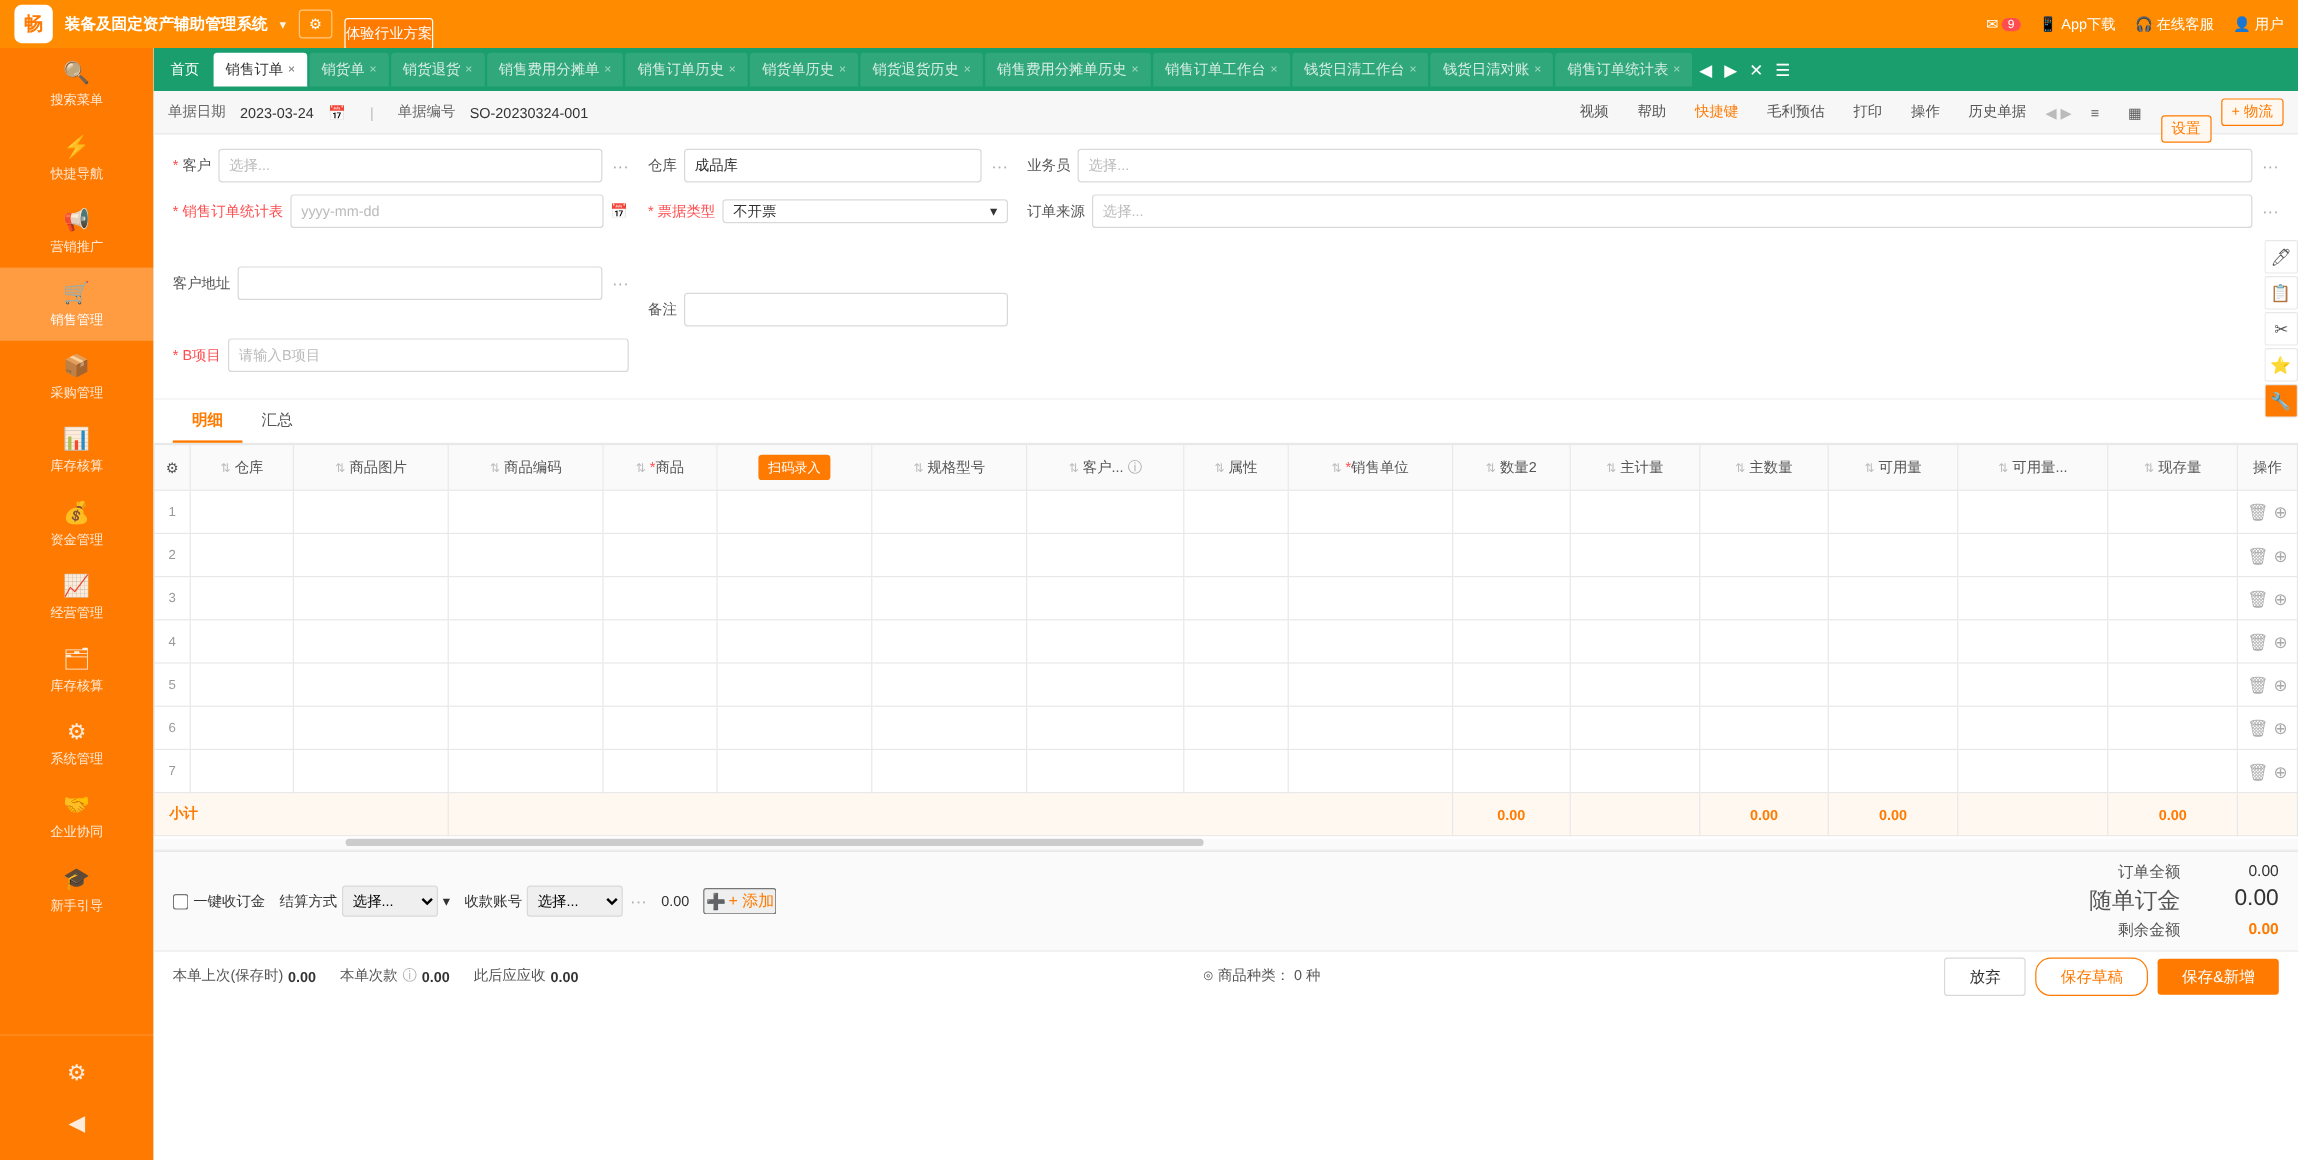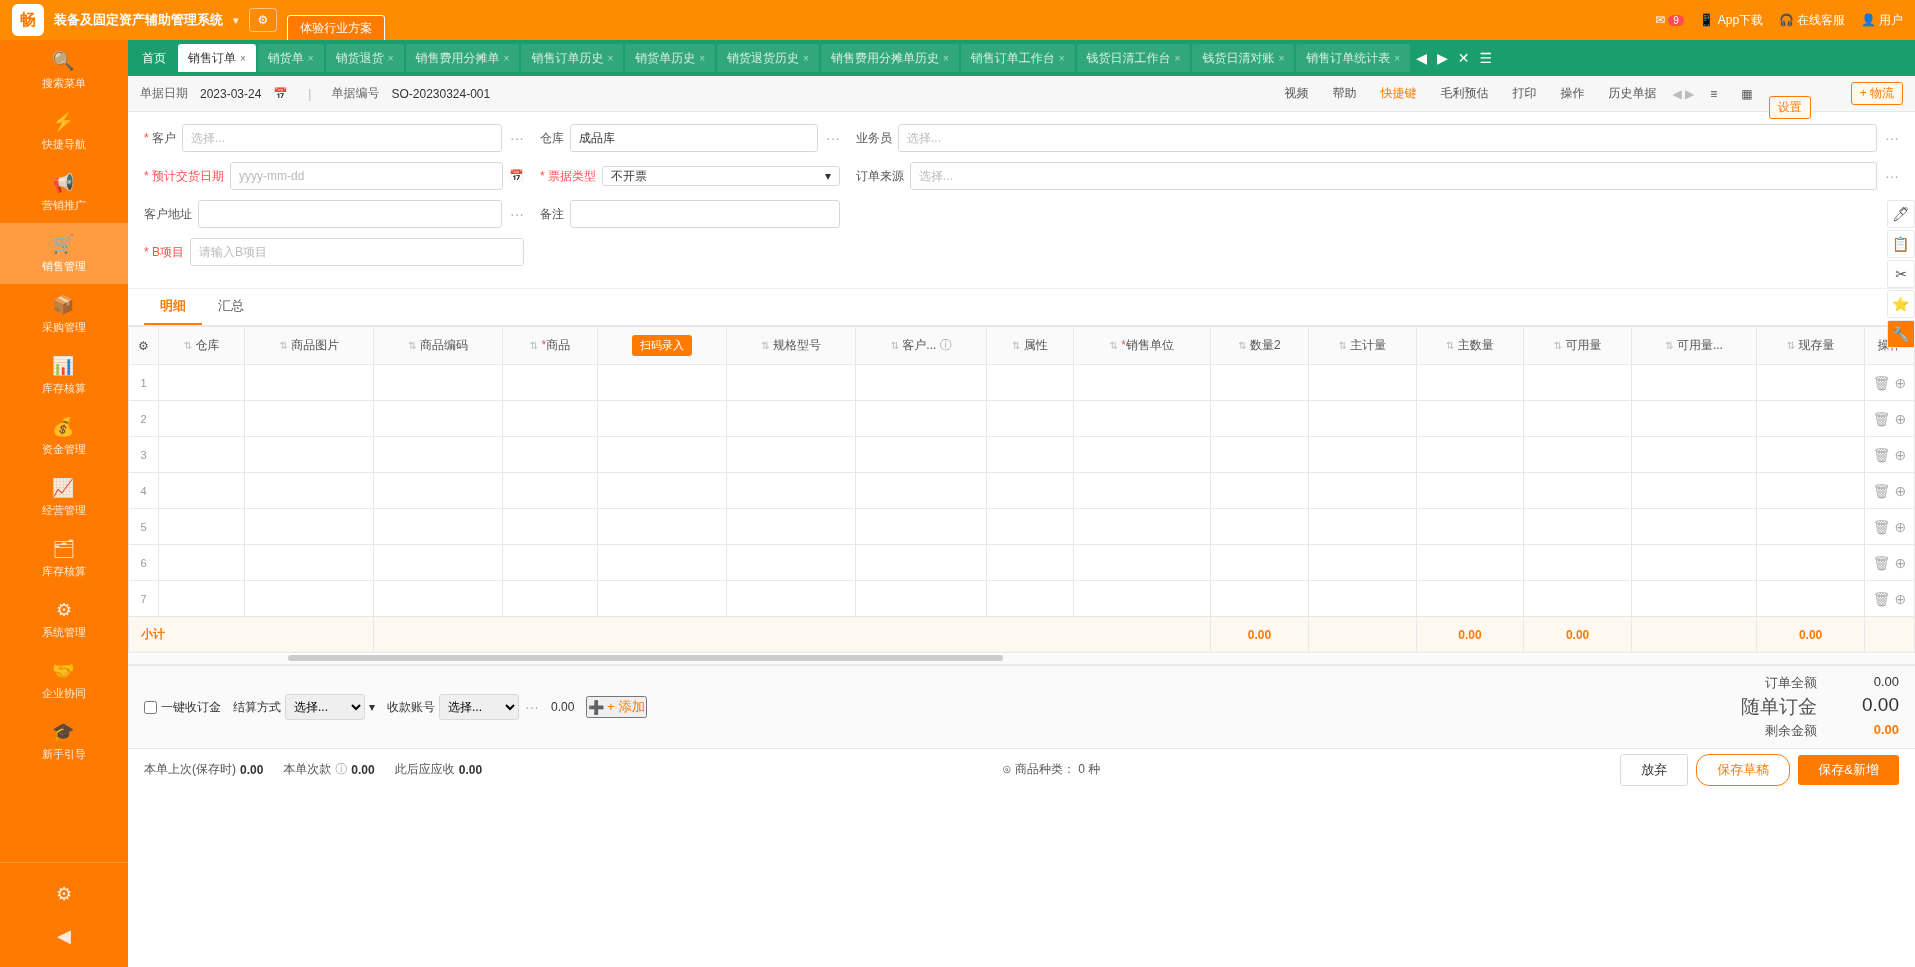--- a/index.html
+++ b/index.html
@@ -93,21 +93,21 @@
     .goods-count { margin-left: auto; color: #555; }
 
     
     .right-float { position: fixed; right: 0; top: 200px; display: flex; flex-direction: column; gap: 2px; }
     .right-float-btn { width: 28px; height: 28px; background: white; border: 1px solid #e8e8e8; display: flex; align-items: center; justify-content: center; cursor: pointer; color: #555; font-size: 14px; border-radius: 2px; }
 
     
     .topbar-title { font-size: 13px; color: white; font-weight: bold; }
     .topbar-dropdown { color: white; font-size: 11px; opacity: 0.9; }
     .topbar-actions { margin-left: auto; display: flex; align-items: center; gap: 16px; color: white; font-size: 12px; }
-    .orange-btn { background: #ff7a00; border: 1px solid white; color: white; padding: 4px 12px; border-radius: 3px; cursor: pointer; font-size: 12px; margin-top: 17px; }
+    .orange-btn { background: #ff7a00; border: 1px solid white; color: white; padding: 4px 0; border-radius: 3px; cursor: pointer; font-size: 12px; margin-top: 17px; }
     .topbar-icon-btn { display: flex; align-items: center; gap: 3px; cursor: pointer; color: white; font-size: 12px; }
     .badge { background: #ff4d4f; color: white; border-radius: 10px; padding: 0 5px; font-size: 10px; }
 
     .setting-btn { padding: 4px 8px; background: transparent; border: 1px solid rgba(255,255,255,0.5); color: white; border-radius: 3px; cursor: pointer; font-size: 12px; }
 
     .table-settings-th { width: 30px; }
     .action-th { width: 50px; }
 
     .action-btns { display: flex; gap: 4px; justify-content: center; }
     .action-icon { cursor: pointer; color: #aaa; font-size: 14px; }
@@ -280,21 +280,21 @@
             <button class="toolbar-btn">帮助</button>
             <button class="toolbar-btn toolbar-btn-orange">快捷键</button>
             <button class="toolbar-btn">毛利预估</button>
             <button class="toolbar-btn">打印</button>
             <button class="toolbar-btn">操作</button>
             <button class="toolbar-btn">历史单据</button>
             <span style="color:#bbb;">◀ ▶</span>
             <button class="toolbar-btn">≡</button>
             <button class="toolbar-btn">▦</button>
             <button class="toolbar-btn toolbar-btn-orange" style="background:#fff8f0;border:1px solid #ff7a00;border-radius:3px;margin-top:28px;">设置</button>
-            <button class="toolbar-btn toolbar-btn-orange" style="background:#fff8f0;border:1px solid #ff7a00;border-radius:3px;margin-left:32px;">+ 物流</button>
+            <button class="toolbar-btn toolbar-btn-orange" style="background:#fff8f0;border:1px solid #ff7a00;border-radius:3px;">+ 物流</button>
           </div>
         </div>
 
         <div class="form-area">
           <div class="form-row">
             <div class="form-field" style="max-width:380px;">
               <label class="required">客户</label>
               <div class="form-input placeholder" style="display:flex;align-items:center;">选择...</div>
               <span class="dots-btn">···</span>
             </div>
@@ -305,21 +305,21 @@
             </div>
             <div class="form-field">
               <label>业务员</label>
               <div class="form-input placeholder" style="display:flex;align-items:center;flex:1;min-width:200px;">选择...</div>
               <span class="dots-btn">···</span>
             </div>
           </div>
 
           <div class="form-row">
             <div class="form-field" style="max-width:380px;">
-              <label style="color:#ff4d4f;">* 预计交货日期</label>
+              <label style="color:#ff4d4f;">* 销售订单统计表</label>
               <div class="form-input placeholder" style="display:flex;align-items:center;">yyyy-mm-dd</div>
               <span style="cursor:pointer;color:#aaa;">📅</span>
             </div>
             <div class="form-field" style="max-width:300px;">
               <label style="color:#ff4d4f;">* 票据类型</label>
               <div class="form-select">
                 <span>不开票</span>
                 <span>▾</span>
               </div>
             </div>
@@ -329,21 +329,21 @@
               <span class="dots-btn">···</span>
             </div>
           </div>
 
           <div class="form-row">
             <div class="form-field" style="max-width:380px;">
               <label>客户地址</label>
               <div class="form-input" style="display:flex;align-items:center;"></div>
               <span class="dots-btn">···</span>
             </div>
-            <div class="form-field" style="max-width:300px;">
+            <div class="form-field" style="max-width:300px;margin-top:44px;">
               <label>备注</label>
               <div class="form-input" style="display:flex;align-items:center;flex:1;"></div>
             </div>
           </div>
 
           <div class="form-row">
             <div class="form-field" style="max-width:380px;">
               <label style="color:#ff4d4f;">* B项目</label>
               <div class="form-input placeholder" style="display:flex;align-items:center;flex:1;">请输入B项目</div>
             </div>

